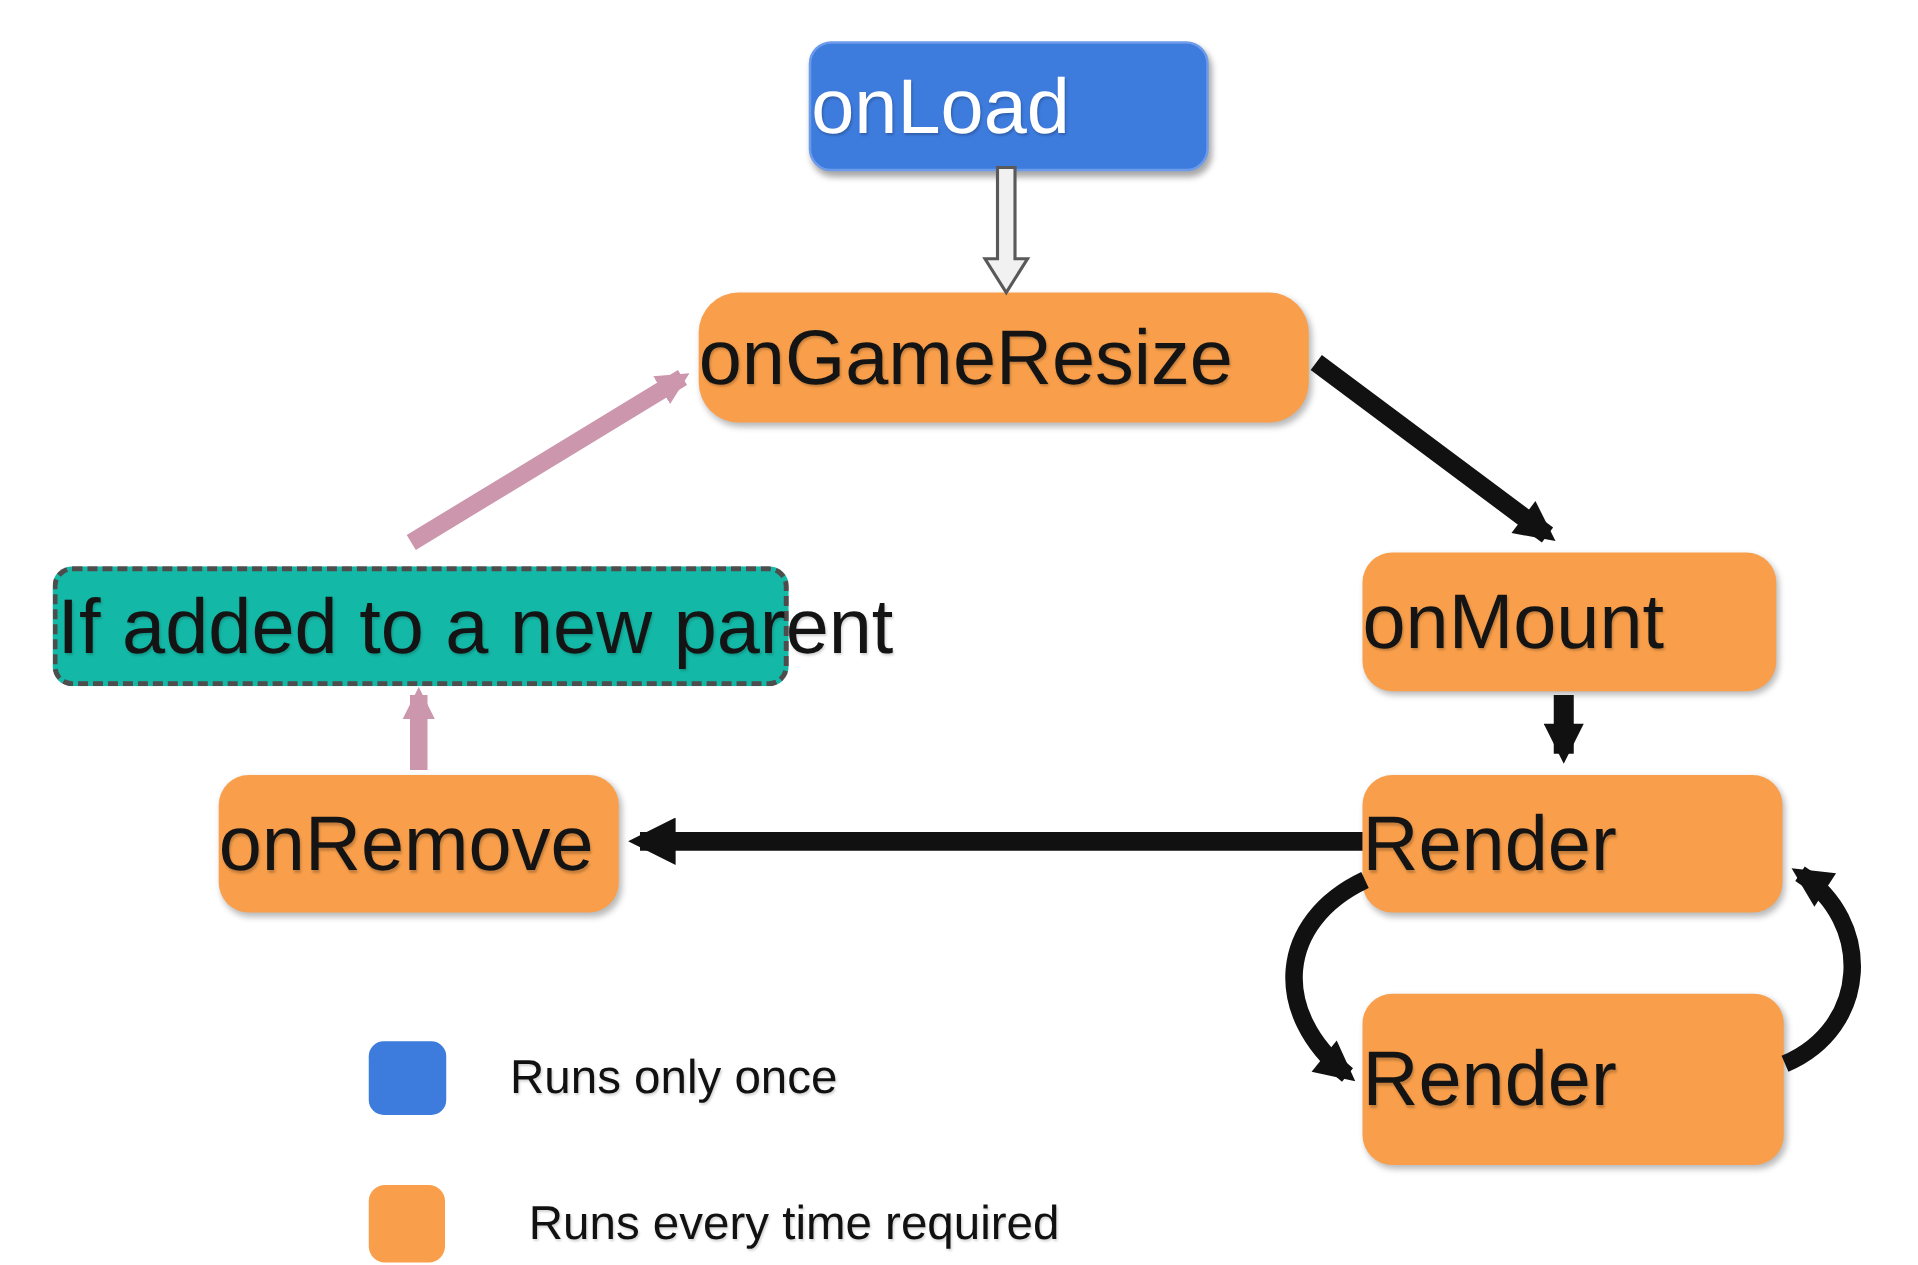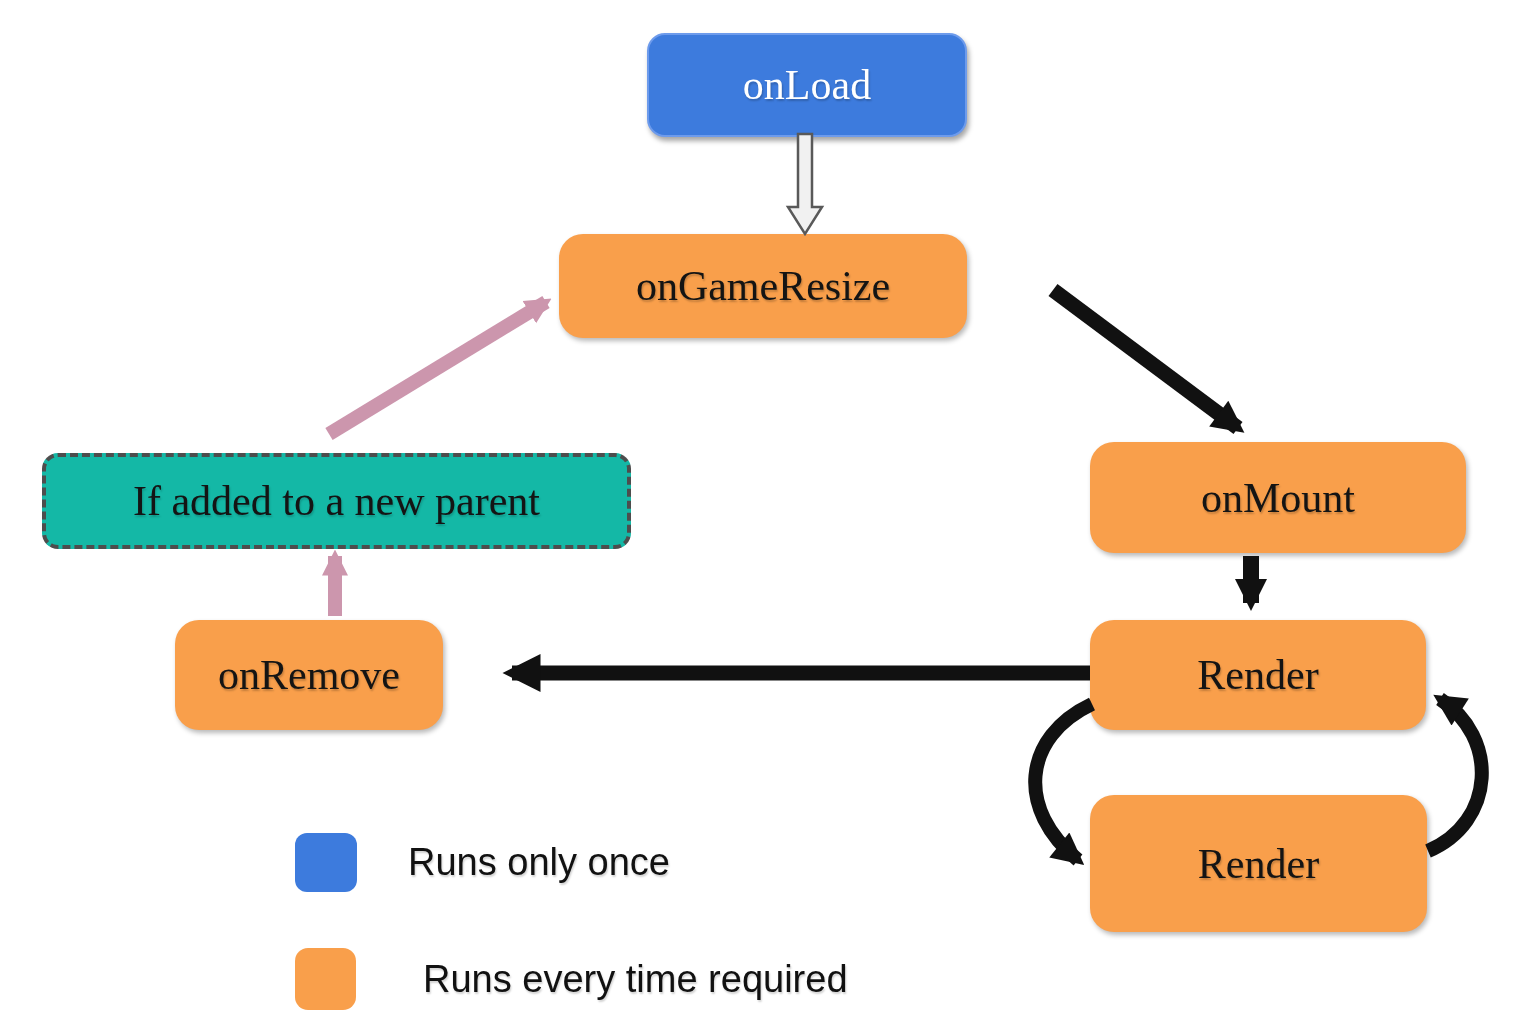--- a/index.html
+++ b/index.html
@@ -2,26 +2,25 @@
 <html><head>
 <meta charset="utf-8">
 <style>
   html,body { margin:0; padding:0; background:#fff; }
   .stage {
     position:relative; width:1534px; height:1012px; background:#ffffff;
     font-family:"Liberation Sans", sans-serif; overflow:hidden;
   }
   .arrow-layer { position:absolute; left:0; top:0; z-index:3; pointer-events:none; }
   .node {
-    position:absolute; z-index:2; display:flex; align-items:center; justify-content:center;
-    font-size:42px; color:#141414; border-radius:24px;
+    position:absolute; z-index:2; display:flex; align-items:center; justify-content:flex-start;
+    font-size:62px; color:#141414; border-radius:24px;
     box-shadow:2px 3px 5px rgba(0,0,0,0.28);
     text-shadow:1px 2px 2px rgba(0,0,0,0.22);
     white-space:nowrap;
-    font-family:Liberation Serif, serif;
   }
   .node-once {
     color:#ffffff; border-radius:18px; border:2px solid #6d9bec;
     box-shadow:2px 4px 5px rgba(0,0,0,0.35);
   }
   .node-cond {
     border:4px dashed #4d4d4d; border-radius:16px; box-shadow:none;
     text-shadow:1px 2px 2px rgba(0,0,0,0.18);
   }
   .legend-row { position:absolute; z-index:2; display:flex; align-items:center;padding-left:10px; }
@@ -33,37 +32,37 @@
 </style>
 </head>
 <body>
 
 <div class="stage">
 
   <div class="node node-once" style="left: 647px; top: 33px; width: 316px; height: 100px; background: rgb(61, 123, 221);">
     <span>onLoad</span>
   </div>
 
-  <div class="node" style="left: 559px; top: 234px; width: 408px; height: 104px; background: rgb(249, 159, 75);">
+  <div class="node" style="left: 559px; top: 234px; width: 488px; height: 104px; background: rgb(249, 159, 75); border-radius: 32px;">
     <span>onGameResize</span>
   </div>
 
-  <div class="node" style="left: 1090px; top: 442px; width: 376px; height: 111px; background: rgb(249, 159, 75);">
+  <div class="node" style="left: 1090px; top: 442px; width: 331px; height: 111px; background: rgb(249, 159, 75);">
     <span>onMount</span>
   </div>
 
   <div class="node" style="left: 1090px; top: 620px; width: 336px; height: 110px; background: rgb(249, 159, 75);">
     <span>Render</span>
   </div>
 
   <div class="node" style="left: 1090px; top: 795px; width: 337px; height: 137px; background: rgb(249, 159, 75);">
     <span>Render</span>
   </div>
 
-  <div class="node" style="left: 175px; top: 620px; width: 268px; height: 110px; background: rgb(249, 159, 75);">
+  <div class="node" style="left: 175px; top: 620px; width: 320px; height: 110px; background: rgb(249, 159, 75);">
     <span>onRemove</span>
   </div>
 
   <div class="node node-cond" style="left: 42px; top: 453px; width: 581px; height: 88px; background: #14b8a6;">
     <span>If added to a new parent</span>
   </div>
 
   <div class="legend-row" style="left:285px; top:833px;">
     <span class="swatch" style="width: 62px; height: 59px; background: rgb(61, 123, 221);"></span>
     <span class="legend-label">Runs only once</span>

